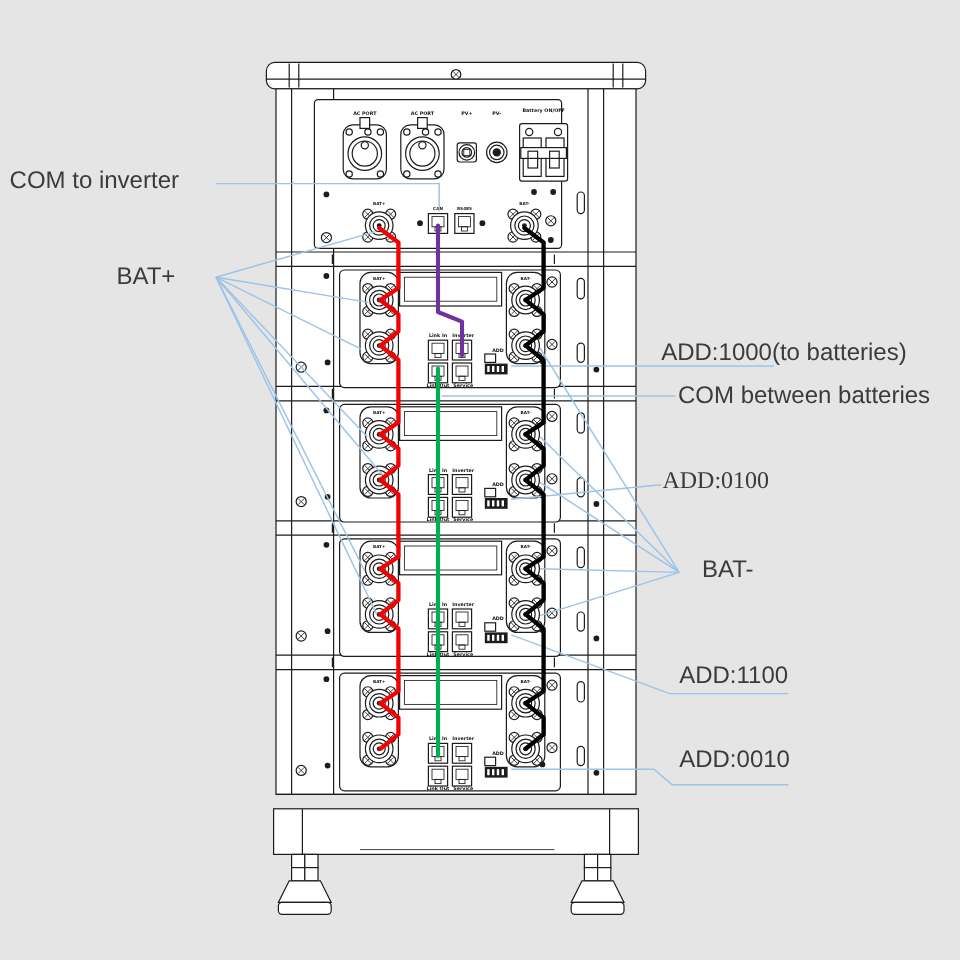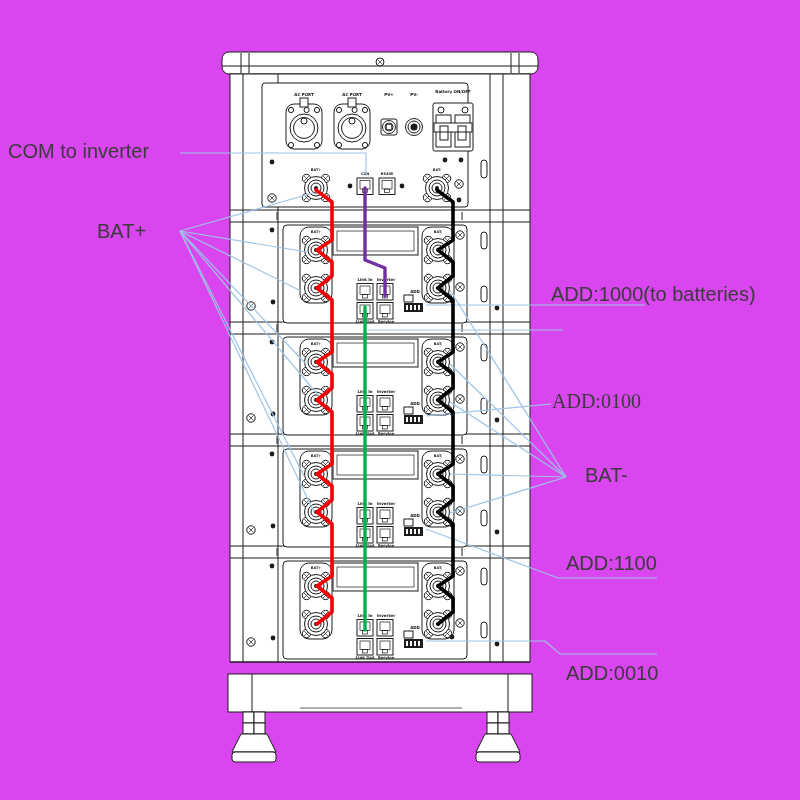--- a/index.html
+++ b/index.html
@@ -1,16 +1,16 @@
 <!DOCTYPE html>
 <html><head>
 <meta charset="utf-8">
 <style>
   html,body{margin:0;padding:0;background:#fff;}
-  .stage{position:relative;width:800px;height:800px;background:#d946ef;overflow:hidden;
+  .stage{position:relative;width:800px;height:800px;background:#e5e5e5;overflow:hidden;
          font-family:"Liberation Sans",sans-serif;}
   .stage svg{position:absolute;left:0;top:0;}
   .ann{position:absolute;font-size:20px;color:#3b3b3b;white-space:nowrap;letter-spacing:0;}
   
   .la{stroke:#1c1c1c;fill:none;stroke-width:1;}
   .laf{stroke:#1c1c1c;fill:#fff;stroke-width:1;}
   .thin{stroke:#1c1c1c;fill:none;stroke-width:.7;}
   .dark{fill:#1c1c1c;stroke:none;}
   .tiny{font:700 4px "DejaVu Sans",sans-serif;fill:#111;text-anchor:middle;}
   .tiny2{font:700 3.5px "DejaVu Sans",sans-serif;fill:#111;text-anchor:middle;}
@@ -250,18 +250,19 @@
 
   <polyline class="cable" stroke-width="3.6" points="316,190 332,202 332,240 317,250 332,262 332,276 317,288 332,300 332,352 317,362 332,374 332,388 317,400 332,412 332,464 317,474 332,486 332,500 317,512 332,524 332,576 317,586 332,598 332,612 317,624" stroke="#F50002"></polyline>
   <polyline class="cable" stroke-width="3.6" points="437,190 453,202 453,240 438,250 453,262 453,276 438,288 453,300 453,352 438,362 453,374 453,388 438,400 453,412 453,464 438,474 453,486 453,500 438,512 453,524 453,576 438,586 453,598 453,612 438,624" stroke="#000000"></polyline>
   <polyline class="cable" stroke-width="3.4" points="365,188 365,260 385,268 385,296" stroke="#7030A0"></polyline>
   <line class="cable" stroke-width="3.4" x1="365" y1="307" x2="365" y2="630" stroke="#00B050"></line>
 </svg>
 
 <div class="ann" style="left:8px;top:140px;">COM to inverter</div>
 <div class="ann" style="left:97px;top:220px;">BAT+</div>
 <div class="ann" style="left:551px;top:283px;">ADD:1000(to batteries)</div>
+<div class="ann" style="left:565px;top:319px;">COM between batteries</div>
 <div class="ann" style="left:552px;top:390px;font-family:Liberation Serif, serif;">ADD:0100</div>
 <div class="ann" style="left:585px;top:464px;">BAT-</div>
 <div class="ann" style="left:566px;top:552px;text-align:right;">ADD:1100</div>
-<div class="ann" style="left:566px;top:622px;margin-top:40px;">ADD:0010</div>
+<div class="ann" style="left:566px;top:622px;">ADD:0010</div>
 
 </div>
 
 </body></html>

